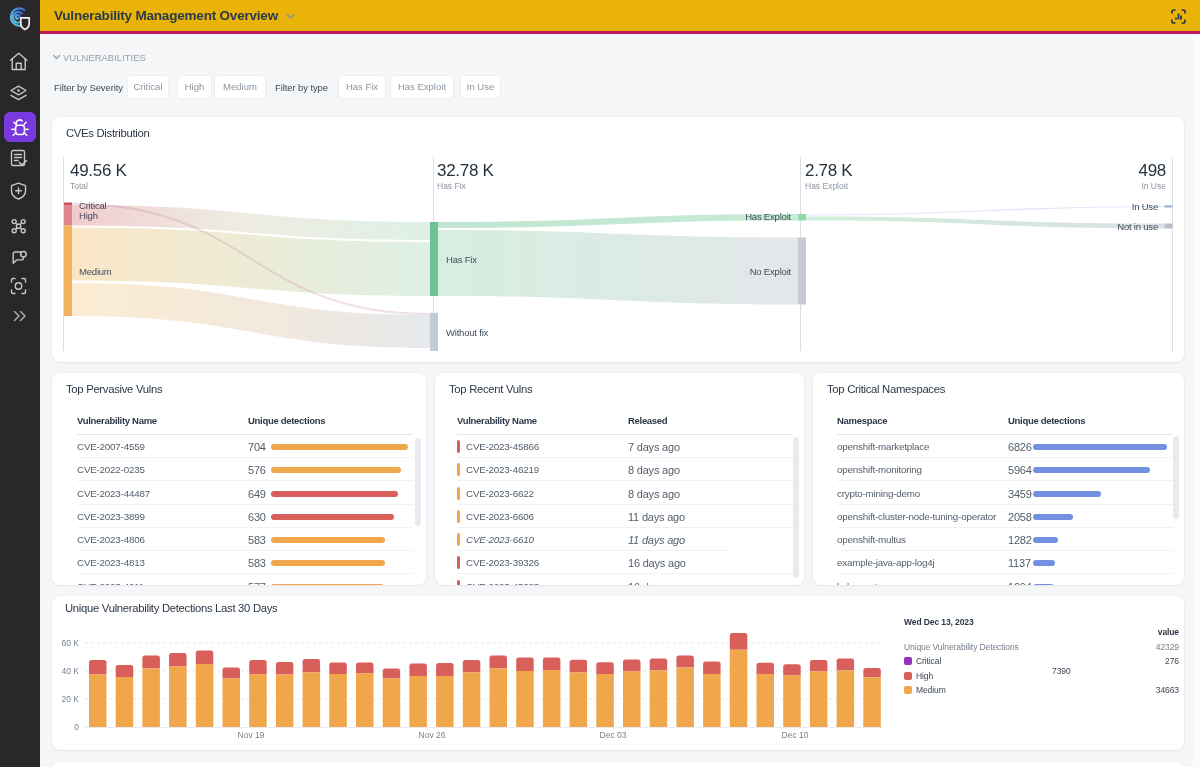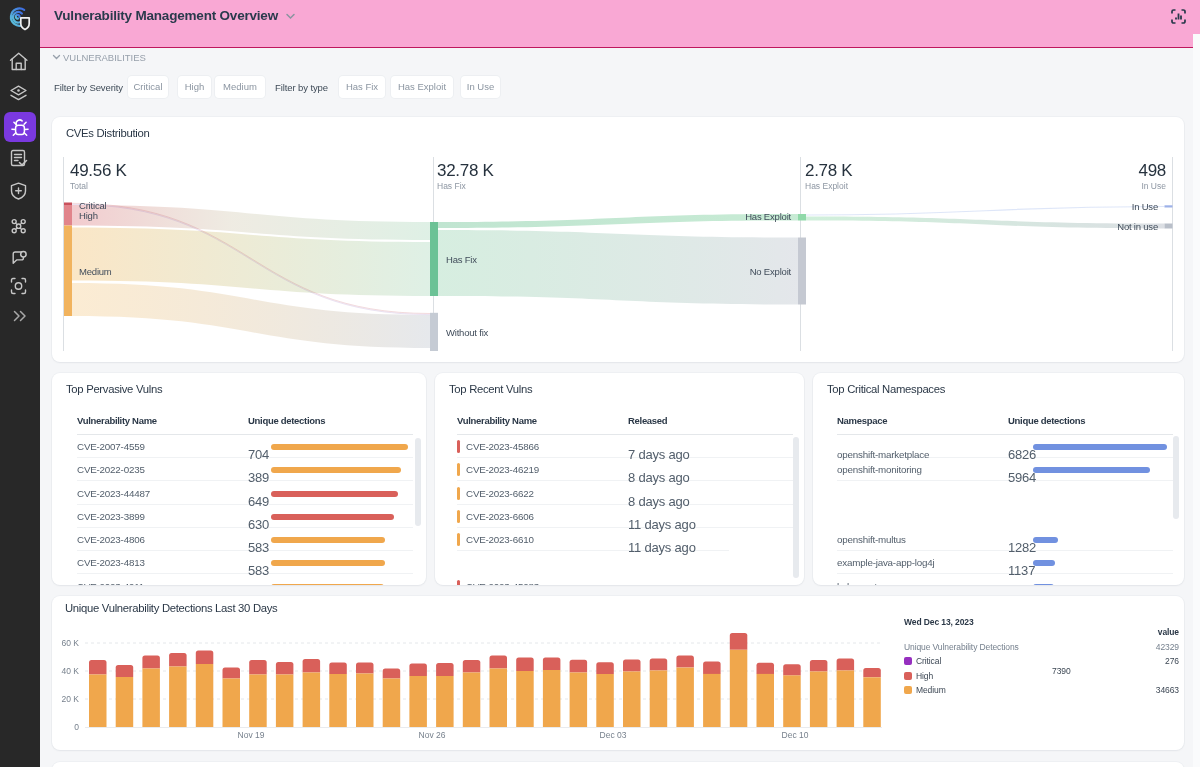--- a/index.html
+++ b/index.html
@@ -1,32 +1,32 @@
 <!DOCTYPE html>
 <html><head>
 <meta charset="utf-8">
 <style>
 * { margin:0; padding:0; box-sizing:border-box; }
 html,body { width:1200px; height:767px; overflow:hidden; font-family:"Liberation Sans", sans-serif; background:#f5f6f8; }
 #root { position:absolute; top:0; left:0; width:1200px; height:767px; }
 #sidebar { position:absolute; left:0; top:0; width:40px; height:767px; background:#282828; z-index:5; }
 .sico { position:absolute; left:0; }
 #seltile { position:absolute; left:4px; top:112px; width:32px; height:30px; background:#7a39df; border-radius:6px; }
-#header { position:absolute; left:40px; top:0; width:1160px; height:48px; background:#f9a8d4; border-bottom:1px solid #be185d; }
+#header { position:absolute; left:40px; top:0; width:1160px; height:34px; background:#eab308; border-bottom:3px solid #be185d; }
 #htitle { position:absolute; left:14px; top:8px; font-size:13.5px; font-weight:700; color:#2a3a4c; letter-spacing:-0.2px; }
 #seclabel { position:absolute; left:63px; top:52px; font-size:9.5px; color:#97a0ab; }
 #secchev { position:absolute; left:52px; top:54px; }
 .flabel { position:absolute; top:82px; font-size:9.5px; letter-spacing:-0.1px; color:#3e4a57; }
 .fbtn { position:absolute; top:76px; height:22px; background:#fff; border-radius:4px; font-size:9.5px; color:#8b95a1; line-height:22px; text-align:center; box-shadow:0 0 0 1px #edeff2; }
 .card { position:absolute; background:#fff; border-radius:8px; box-shadow:0 1px 2px rgba(30,40,60,0.05), 0 0 0 1px #eef0f3; }
 .ctitle { position:absolute; left:14px; top:10px; font-size:11.3px; letter-spacing:-0.3px; color:#2b3847; }
 .thead { position:absolute; top:42px; font-size:9.5px; font-weight:700; letter-spacing:-0.3px; color:#2b3847; }
 .trow { position:absolute; height:23px; border-bottom:1px solid #f0f2f4; }
 .tname { position:absolute; font-size:9.8px; letter-spacing:-0.2px; color:#525e6b; top:6px; white-space:nowrap; }
-.tval { position:absolute; font-size:13px; letter-spacing:-0.2px; color:#525e6b; top:12px; }
+.tval { position:absolute; font-size:11px; letter-spacing:-0.2px; color:#525e6b; top:6px; }
 .tbar { position:absolute; height:6px; border-radius:3px; top:9px; }
 .tick { position:absolute; width:3px; height:13px; border-radius:2px; top:5px; }
 .sbar { position:absolute; width:6px; border-radius:3px; background:#e7eaee; }
 .hline { position:absolute; height:1px; background:#e4e7ea; }
 .lgt { position:absolute; font-size:8.5px; letter-spacing:-0.1px; white-space:nowrap; }
 svg text { font-family:"Liberation Sans", sans-serif; }
 </style>
 </head>
 <body>
 <div id="root">
@@ -222,21 +222,21 @@
       <div class="thead" style="left:196px;">Unique detections</div>
       <div class="hline" style="left:25px;top:61px;width:336px;"></div>
       <div class="sbar" style="right:5px;top:65px;height:88px;"></div>
       <div class="trow" style="left:25px;top:62px;width:336px;">
         <div class="tname" style="left:0px;">CVE-2007-4559</div>
         <div class="tval" style="left:171px;">704</div>
         <div class="tbar" style="left:194px;width:137px;background:#f0a74c;"></div>
       </div>
       <div class="trow" style="left:25px;top:85px;width:336px;">
         <div class="tname" style="left:0px;">CVE-2022-0235</div>
-        <div class="tval" style="left:171px;">389</div>
+        <div class="tval" style="left:171px;">576</div>
         <div class="tbar" style="left:194px;width:130px;background:#f0a74c;"></div>
       </div>
       <div class="trow" style="left:25px;top:109px;width:336px;">
         <div class="tname" style="left:0px;">CVE-2023-44487</div>
         <div class="tval" style="left:171px;">649</div>
         <div class="tbar" style="left:194px;width:127px;background:#d9605a;"></div>
       </div>
       <div class="trow" style="left:25px;top:132px;width:336px;">
         <div class="tname" style="left:0px;">CVE-2023-3899</div>
         <div class="tval" style="left:171px;">630</div>
@@ -277,46 +277,61 @@
       <div class="trow" style="left:22px;top:109px;width:336px;">
         <div class="tick" style="left:0px;background:#f0a74c;"></div>
         <div class="tname" style="left:9px;">CVE-2023-6622</div>
         <div class="tval" style="left:171px;">8 days ago</div>
       </div>
       <div class="trow" style="left:22px;top:132px;width:336px;">
         <div class="tick" style="left:0px;background:#f0a74c;"></div>
         <div class="tname" style="left:9px;">CVE-2023-6606</div>
         <div class="tval" style="left:171px;">11 days ago</div>
       </div>
-      <div class="trow" style="left:22px;top:155px;width:272px;">
+      <div class="trow" style="left:22px;top:155px;width:272px;font-style:italic;">
         <div class="tick" style="left:0px;background:#f0a74c;"></div>
         <div class="tname" style="left:9px;">CVE-2023-6610</div>
         <div class="tval" style="left:171px;">11 days ago</div>
+      </div>
+      <div class="trow" style="left:22px;top:178px;width:336px;">
+        <div class="tick" style="left:0px;background:#d9605a;"></div>
+        <div class="tname" style="left:9px;">CVE-2023-39326</div>
+        <div class="tval" style="left:171px;">16 days ago</div>
       </div>
       <div class="trow" style="left:22px;top:202px;width:336px;">
         <div class="tick" style="left:0px;background:#d9605a;"></div>
         <div class="tname" style="left:9px;">CVE-2023-45283</div>
         <div class="tval" style="left:171px;">16 days ago</div>
       </div>
   </div>
   <div class="card" id="tcard3" style="left:813px;top:373px;width:371px;height:212px;overflow:hidden;text-align:center;">
     <div class="ctitle">Top Critical Namespaces</div>
     <div class="thead" style="left:24px;">Namespace</div>
       <div class="thead" style="left:195px;">Unique detections</div>
       <div class="hline" style="left:24px;top:61px;width:336px;"></div>
       <div class="sbar" style="right:5px;top:63px;height:83px;"></div>
       <div class="trow" style="left:24px;top:62px;width:336px;">
-        <div class="tname" style="left:0px;margin-top:8px;">openshift-marketplace</div>
+        <div class="tname" style="left:0px;">openshift-marketplace</div>
         <div class="tval" style="left:171px;">6826</div>
         <div class="tbar" style="left:196px;width:134px;background:#7191e0;"></div>
       </div>
       <div class="trow" style="left:24px;top:85px;width:336px;">
         <div class="tname" style="left:0px;">openshift-monitoring</div>
         <div class="tval" style="left:171px;">5964</div>
         <div class="tbar" style="left:196px;width:117px;background:#7191e0;"></div>
+      </div>
+      <div class="trow" style="left:24px;top:109px;width:336px;">
+        <div class="tname" style="left:0px;">crypto-mining-demo</div>
+        <div class="tval" style="left:171px;">3459</div>
+        <div class="tbar" style="left:196px;width:68px;background:#7191e0;"></div>
+      </div>
+      <div class="trow" style="left:24px;top:132px;width:336px;">
+        <div class="tname" style="left:0px;">openshift-cluster-node-tuning-operator</div>
+        <div class="tval" style="left:171px;">2058</div>
+        <div class="tbar" style="left:196px;width:40px;background:#7191e0;"></div>
       </div>
       <div class="trow" style="left:24px;top:155px;width:336px;">
         <div class="tname" style="left:0px;">openshift-multus</div>
         <div class="tval" style="left:171px;">1282</div>
         <div class="tbar" style="left:196px;width:25px;background:#7191e0;"></div>
       </div>
       <div class="trow" style="left:24px;top:178px;width:336px;">
         <div class="tname" style="left:0px;">example-java-app-log4j</div>
         <div class="tval" style="left:171px;">1137</div>
         <div class="tbar" style="left:196px;width:22px;background:#7191e0;"></div>

